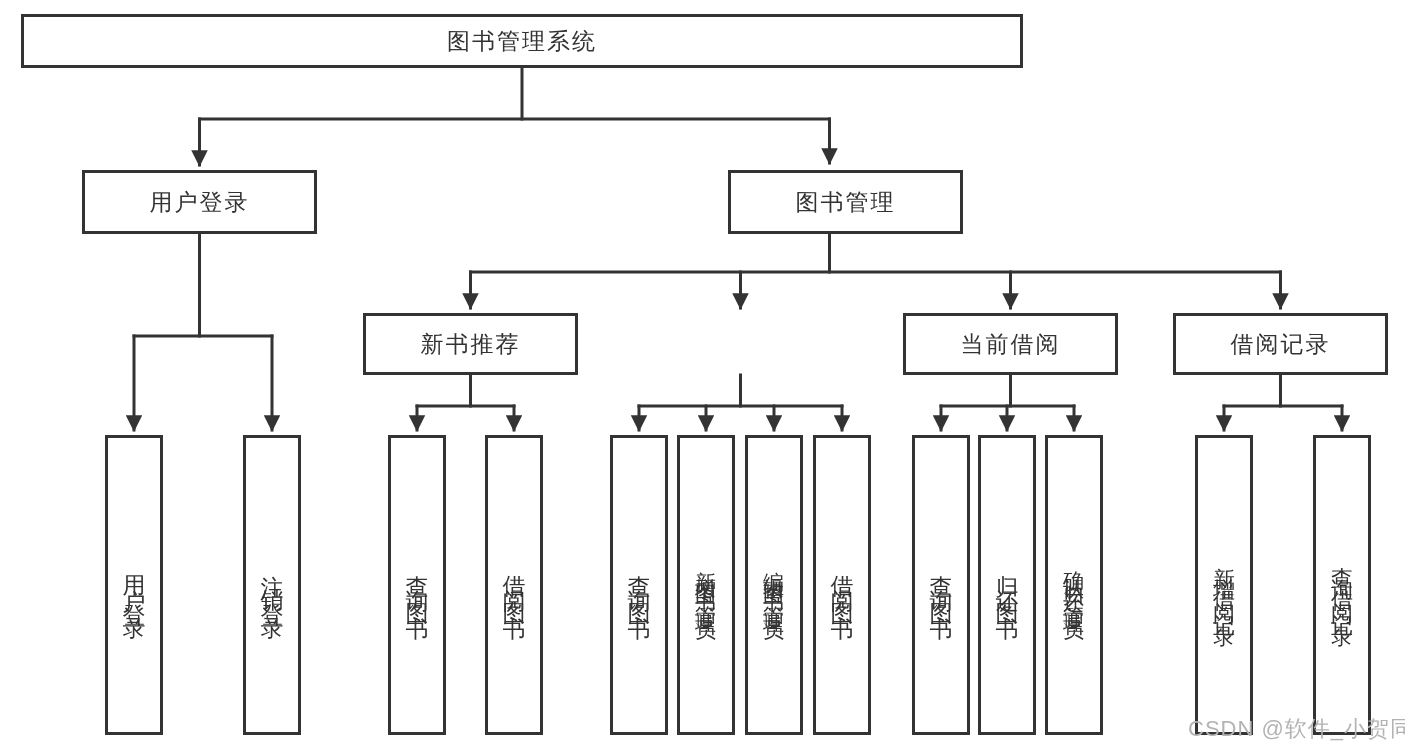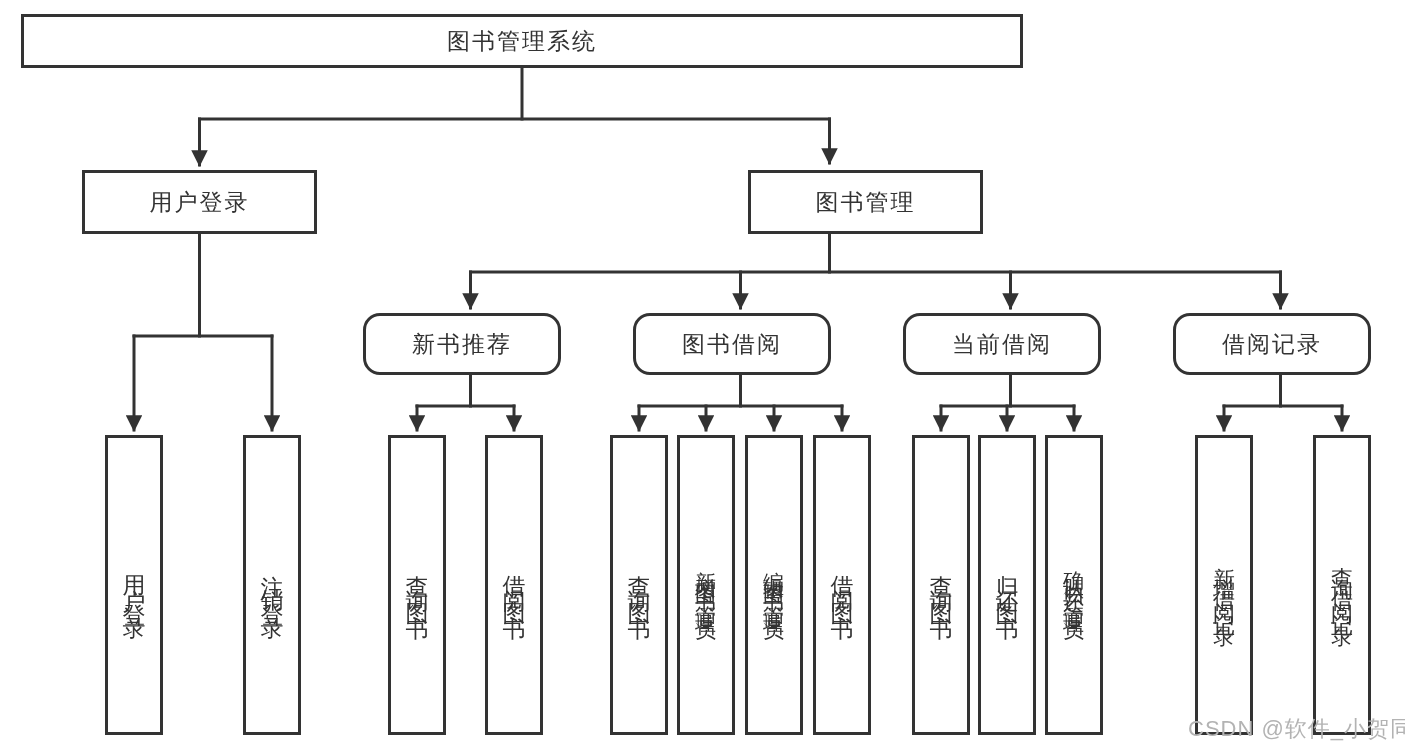--- a/index.html
+++ b/index.html
@@ -19,21 +19,21 @@
     background: #ffffff;
     display: flex;
     align-items: center;
     justify-content: center;
     color: #333333;
     z-index: 2;
   }
   .h-label { font-size: 23px; letter-spacing: 2px; white-space: nowrap; }
   .root  { left: 21px;  top: 14px;  width: 1002px; height: 54px; }
   .lvl2  { top: 170px; height: 64px; width: 235px; }
-  .lvl3  { top: 313px; height: 62px; width: 198px; border-radius: 17px; }
+  .lvl3  { top: 313px; height: 62px; width: 215px; }
   .leaf  { top: 435px; height: 300px; width: 58px; }
   .leaf .v-label {
     writing-mode: vertical-rl;
     text-orientation: mixed;
     font-size: 23px;
     letter-spacing: 14px;
     line-height: 1;
     color: #333333;
   }
   .leaf.long .v-label { font-size: 21px; letter-spacing: 7px; }
@@ -104,29 +104,26 @@
     </g>
   </svg>
 
   <div class="box root">
     <span class="h-label">图书管理系统</span>
   </div>
 
   <div class="box lvl2" style="left:82px">
     <span class="h-label">用户登录</span>
   </div>
-  <div class="box lvl2" style="left:748px">
+  <div class="box lvl2" style="left:728px">
     <span class="h-label">图书管理</span>
   </div>
 
   <div class="box lvl3" style="left:363px">
     <span class="h-label">新书推荐</span>
-  </div>
-  <div class="box lvl3" style="left:633px">
-    <span class="h-label">图书借阅</span>
   </div>
   <div class="box lvl3" style="left:1173px">
     <span class="h-label">借阅记录</span>
   </div>
   <div class="box lvl3" style="left:903px">
     <span class="h-label">当前借阅</span>
   </div>
 
   <div class="box leaf" style="left:105px">
     <span class="v-label">用户登录</span>

